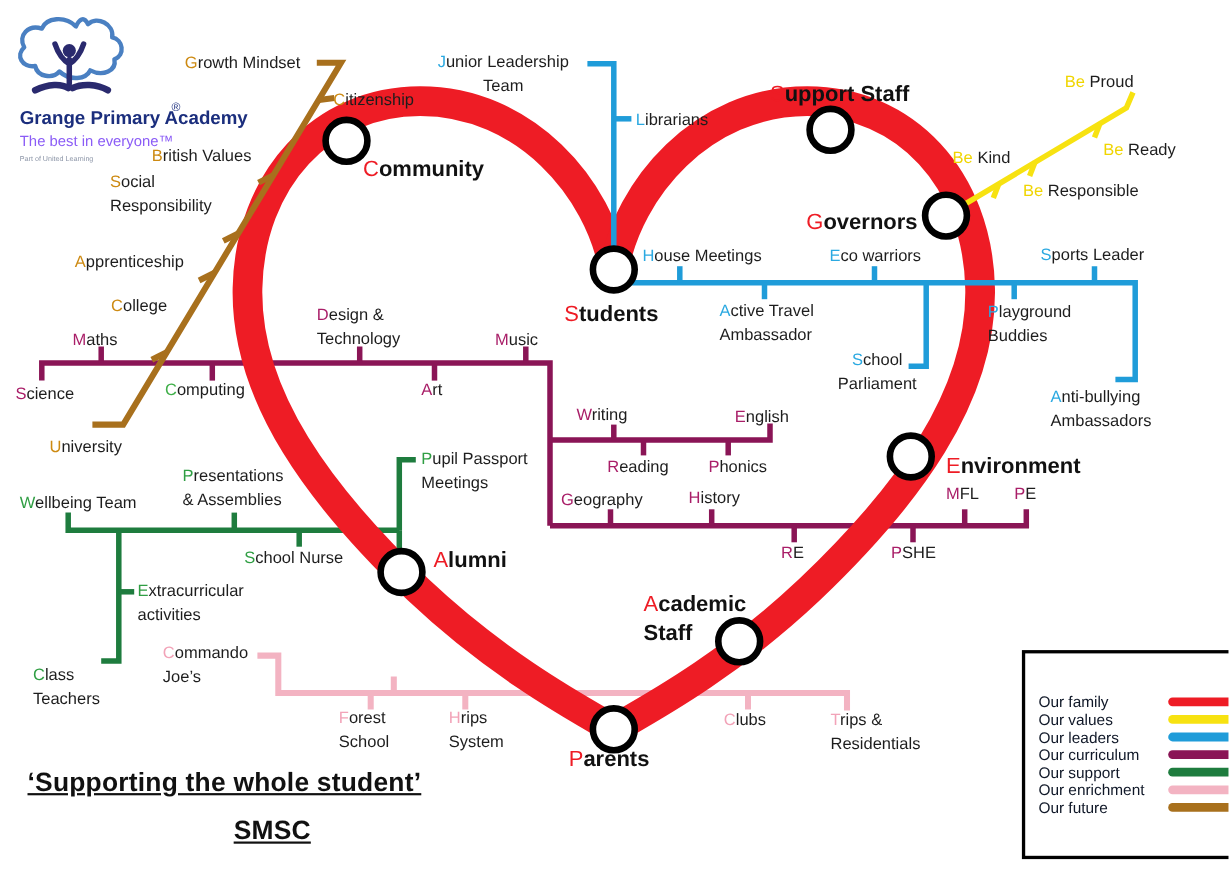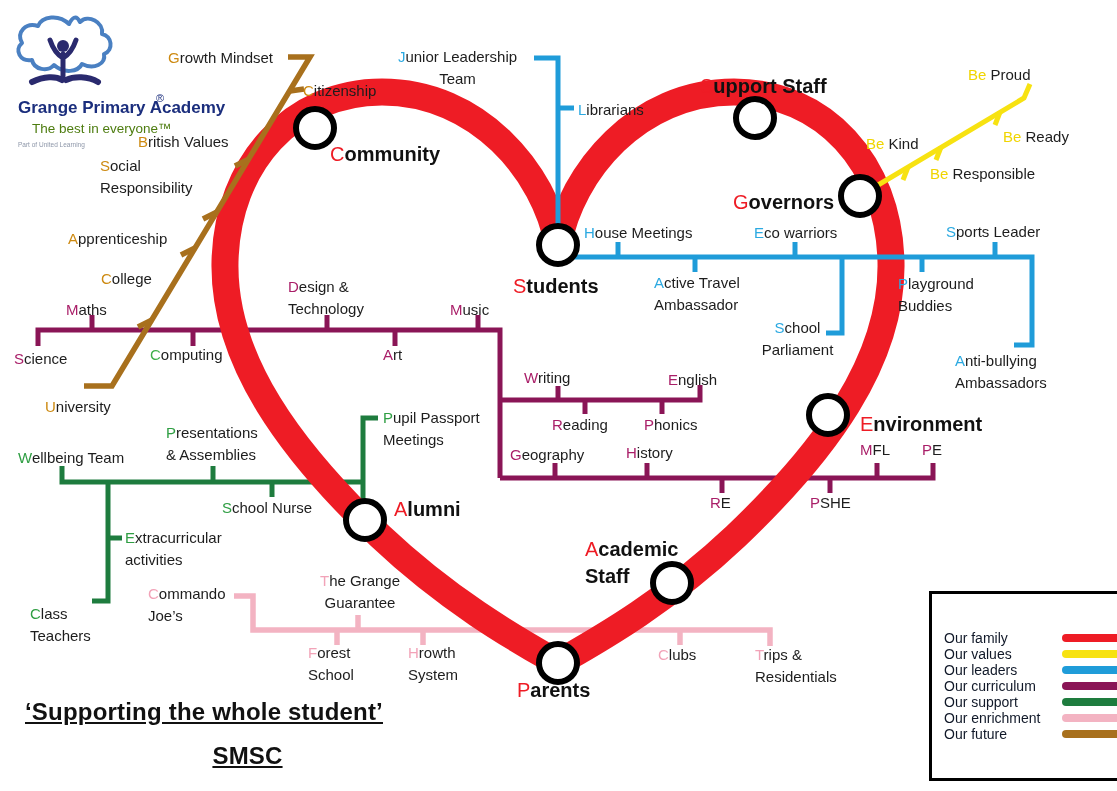--- a/index.html
+++ b/index.html
@@ -21,21 +21,21 @@
   .stroke-family{stroke:var(--family);}
   .stroke-values{stroke:var(--values);}
   .stroke-leaders{stroke:var(--leaders);}
   .stroke-curriculum{stroke:var(--curriculum);}
   .stroke-support{stroke:var(--support);}
   .stroke-enrichment{stroke:var(--enrichment);}
   .stroke-future{stroke:var(--future);}
   
   #logo{position:absolute;left:14px;top:10px;width:215px;height:145px;}
   #logo .name{position:absolute;left:4px;top:88px;font-size:17px;font-weight:700;color:#1b2e7d;white-space:nowrap;}
-  #logo .tag{position:absolute;left:18px;top:111px;font-size:13.5px;color:#4d7c0f;white-space:nowrap;}
+  #logo .tag{position:absolute;left:4px;top:111px;font-size:13.5px;color:#8b5cf6;white-space:nowrap;}
   #logo .sub{position:absolute;left:4px;top:131px;font-size:6.5px;color:#8d96a8;white-space:nowrap;}
   #logo .reg{position:absolute;left:142px;top:82px;font-size:11px;color:#1b2e7d;}
   
   #title{position:absolute;left:25px;top:698px;width:445px;font-weight:700;color:#111;
          font-size:24px;letter-spacing:.2px;text-decoration:underline;}
   #title .t2{text-align:center;margin-top:16px;}
   
   #legend{position:absolute;left:905px;top:591px;width:202px;height:180px;border:3px solid #000;background:#fff;
           display:flex;flex-direction:column;justify-content:center;padding:2px 0;margin-left:24px;}
   .legend-row{display:flex;align-items:center;justify-content:space-between;padding:0 12px;}
@@ -221,30 +221,26 @@
     </div>
   <div class="lbl" style="left:30px;top:603px">
       <div><span class="fl c-support">C</span><span>lass</span></div>
       <div>Teachers</div>
     </div>
 
   <div class="lbl" style="left:148px;top:583px">
       <div><span class="fl c-enrichment">C</span><span>ommando</span></div>
       <div>Joe’s</div>
     </div>
-  <div class="lbl ctr" style="left:305px;top:570px;width:110px">
-      <div><span class="fl c-enrichment">T</span><span>he Grange</span></div>
-      <div>Guarantee</div>
-    </div>
   <div class="lbl" style="left:308px;top:642px">
       <div><span class="fl c-enrichment">F</span><span>orest</span></div>
       <div>School</div>
     </div>
   <div class="lbl" style="left:408px;top:642px">
-      <div><span class="fl c-enrichment">H</span><span>rowth</span></div>
+      <div><span class="fl c-enrichment">H</span><span>rips</span></div>
       <div>System</div>
     </div>
   <div class="lbl" style="left:658px;top:644px"><span class="fl c-enrichment">C</span><span>lubs</span></div>
   <div class="lbl" style="left:755px;top:644px">
       <div><span class="fl c-enrichment">T</span><span>rips &amp;</span></div>
       <div>Residentials</div>
     </div>
 
   <div class="lbl st" style="left:330px;top:140px"><span class="fl c-station">C</span><span>ommunity</span></div>
   <div class="lbl st" style="left:513px;top:272px"><span class="fl c-station">S</span><span>tudents</span></div>

